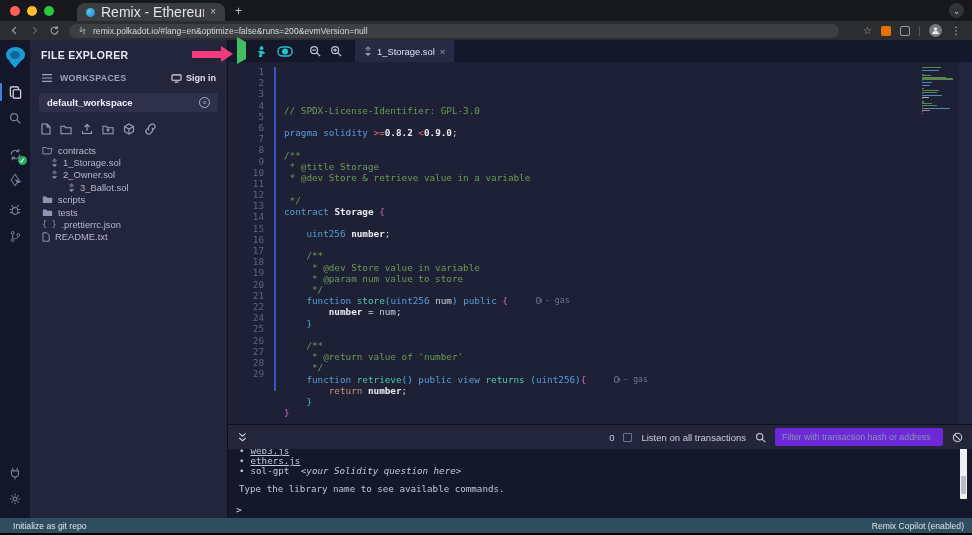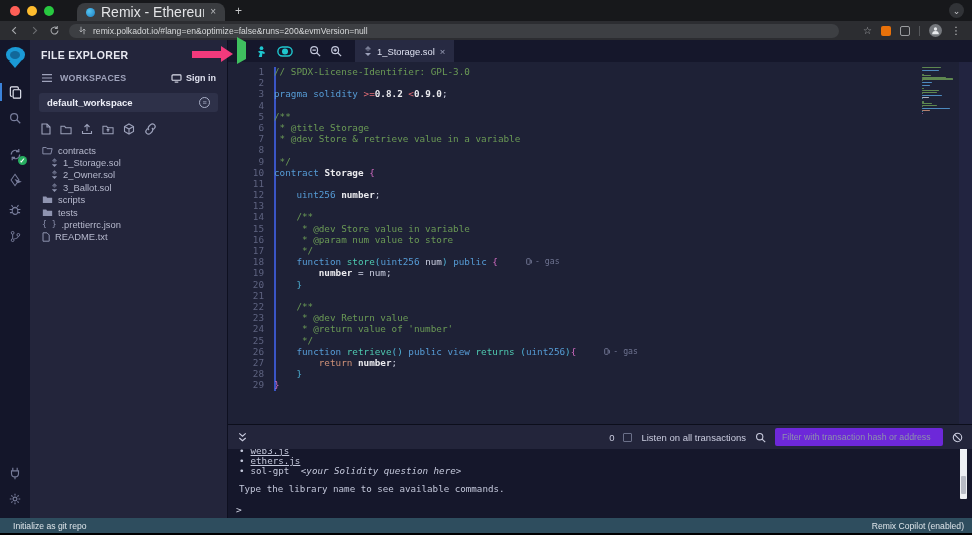--- a/index.html
+++ b/index.html
@@ -66,21 +66,21 @@
   .teal{color:#1fc7cf;}
   .mag{color:#c3c7da;}
   .edtab{height:22px;background:#272a42;display:flex;align-items:center;gap:5px;padding:0 9px;margin-left:4px;
          color:#dde0f0;font-size:9.4px;}
   .edtab .ti{color:#9da2bb;display:flex;}
   .edtab-close{color:#9da2bb;font-size:9.5px;}
   .edmain{flex:1;position:relative;overflow:hidden;}
   .codewrap{position:absolute;inset:0;padding-top:4px;font-family:"DejaVu Sans Mono",monospace;font-size:9.3px;line-height:11.2px;}
   .cline{display:flex;height:11.2px;}
   .ln{width:36px;text-align:right;padding-right:10px;color:#5e6380;flex:none;}
-  .lt{white-space:pre;}
+  .lt{padding-left:10px;white-space:pre;margin-top:39px;}
   .bluebar{position:absolute;left:46px;top:5px;width:2px;height:324px;background:#3a55c6;}
   .lens{margin-left:28px;color:#6e7390;font-size:8.2px;display:inline-flex;align-items:center;gap:3px;}
   .s-cm{color:#6a9955}.s-kw{color:#569cd6}.s-fn{color:#4ec9b0}.s-num{color:#eaeaee;font-weight:700}
   .s-op{color:#e06c75}.s-brM{color:#d16bc1}.s-brB{color:#4fb4d8}.s-pl{color:#ccd0e2}.s-ret{color:#ce9178}
   .minimap{position:absolute;right:17px;top:5px;width:33px;}
   .minimap .mrow{height:1.1px;margin-bottom:.55px;border-radius:.5px;opacity:.85;}
   .edscroll{position:absolute;right:0;top:0;bottom:0;width:13px;background:#222440;}
   
   .terminal{height:93px;flex:none;display:flex;flex-direction:column;background:#15172b;border-top:1px solid #0c0e1b;}
   .thead{height:24px;flex:none;background:#23253b;display:flex;align-items:center;gap:9px;padding:0 9px;}
@@ -314,21 +314,21 @@
         <div class="tree-row" style="padding-left: 21px;">
           <span class="ti">
             <svg width="7" height="9" viewBox="0 0 8 10" fill="currentColor">
               <path d="M4 0L1 3h6z" opacity=".7"></path>
               <path d="M4 10L1 7h6z"></path>
               <path d="M1 3h6L4 5.5z" opacity=".45"></path>
             </svg>
           </span>
           <span>2_Owner.sol</span>
         </div>
-        <div class="tree-row" style="padding-left: 21px;">
+        <div class="tree-row" style="padding-left: 8px; margin-left: 30px;">
           <span class="ti">
             <svg width="7" height="9" viewBox="0 0 8 10" fill="currentColor">
               <path d="M4 0L1 3h6z" opacity=".7"></path>
               <path d="M4 10L1 7h6z"></path>
               <path d="M1 3h6L4 5.5z" opacity=".45"></path>
             </svg>
           </span>
           <span>3_Ballot.sol</span>
         </div>
         <div class="tree-row" style="padding-left: 12px;">
@@ -488,24 +488,20 @@
             <span class="ln">20</span>
             <span class="lt"><span class="s-brB">    }</span></span>
           </div>
           <div class="cline">
             <span class="ln">21</span>
             <span class="lt"></span>
           </div>
           <div class="cline">
             <span class="ln">22</span>
             <span class="lt"><span class="s-cm">    /**</span></span>
-          </div>
-          <div class="cline">
-            <span class="ln">23</span>
-            <span class="lt"><span class="s-cm">     * @dev Return value</span></span>
           </div>
           <div class="cline">
             <span class="ln">24</span>
             <span class="lt"><span class="s-cm">     * @return value of 'number'</span></span>
           </div>
           <div class="cline">
             <span class="ln">25</span>
             <span class="lt"><span class="s-cm">     */</span></span>
           </div>
           <div class="cline">

